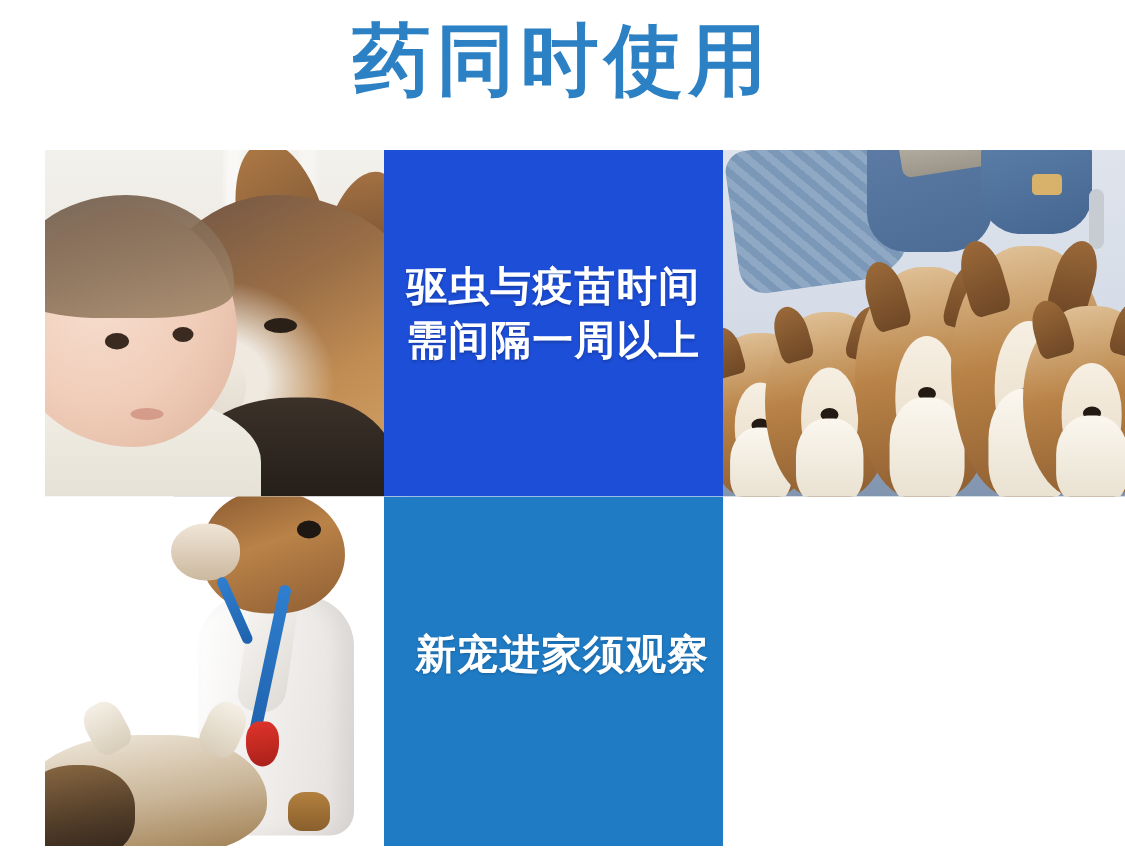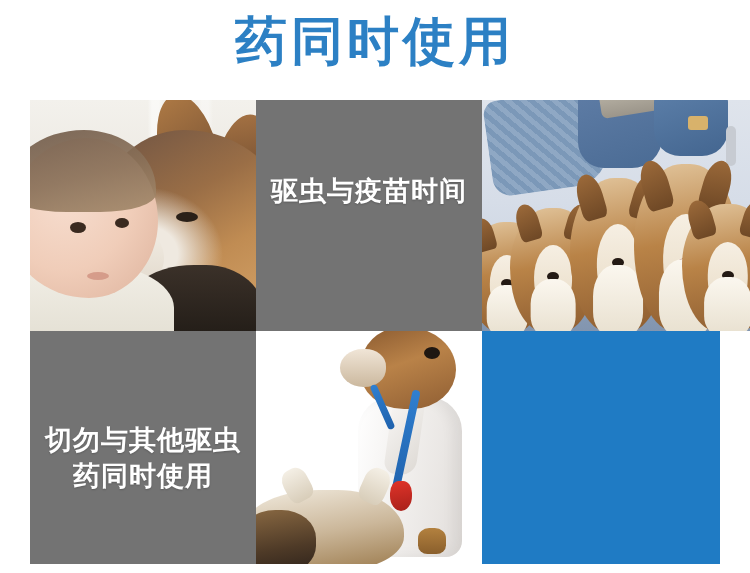--- a/index.html
+++ b/index.html
@@ -45,21 +45,21 @@
     display: grid;
     grid-template-columns: 226px 226px 268px;
     grid-template-rows: 231px 233px;
   }
 
   .cell {
     position: relative;
     overflow: hidden;
   }
 
-  .cell.blue { background: #737373; }
+  .cell.blue { background: #1d4ed8; }
   .cell.white { background: #ffffff; }
 
   
   .cell.blue-inset { background: #ffffff; }
   .cell.blue-inset .inset-fill {
     position: absolute;
     left: 0; top: 0;
     width: 238px;
     height: 100%;
     background: #1f7bc4;
@@ -415,20 +415,21 @@
         <div class="pbd-baby-hair"></div>
         <div class="pbd-eye-a"></div>
         <div class="pbd-eye-b"></div>
         <div class="pbd-lips"></div>
       </div>
     </div>
 
     <div class="cell blue">
       <div class="caption cap-topmid">
         <span class="line">驱虫与疫苗时间</span>
+        <span class="line">需间隔一周以上</span>
       </div>
     </div>
 
     <div class="cell">
       <div class="photo-puppies">
         <div class="pp-floor"></div>
         <div class="pp-bag-a"></div>
         <div class="pp-bag-b"></div>
         <div class="pp-bag-b-cuff"></div>
         <div class="pp-bag-c"></div>
@@ -466,26 +467,20 @@
         <div class="pup pup-5">
           <div class="ear-l"></div>
             <div class="ear-r"></div>
           <div class="face"></div>
             <div class="nose"></div>
             <div class="bib"></div>
         </div>
       </div>
     </div>
 
-    <div class="cell blue">
-      <div class="caption cap-botleft">
-        <span class="line">切勿与其他驱虫</span>
-        <span class="line">药同时使用</span>
-      </div>
-    </div>
 
     <div class="cell white">
       <div class="photo-vet">
         <div class="vet-coat"></div>
         <div class="vet-coat-lapel"></div>
         <div class="vet-head"></div>
         <div class="vet-muzzle"></div>
         <div class="vet-eye"></div>
         <div class="vet-stetho-tube2"></div>
         <div class="vet-stetho-tube"></div>
@@ -496,18 +491,19 @@
         <div class="patient-leg-a"></div>
         <div class="patient-leg-b"></div>
         <div class="patient-head"></div>
       </div>
     </div>
 
     <div class="cell blue-inset">
       <div class="sliver-photo"></div>
       <div class="inset-fill">
         <div class="caption cap-botright">
+          <span class="line">新宠进家须观察</span>
         </div>
       </div>
     </div>
 
   </div>
 </div>
 
 </body></html>

